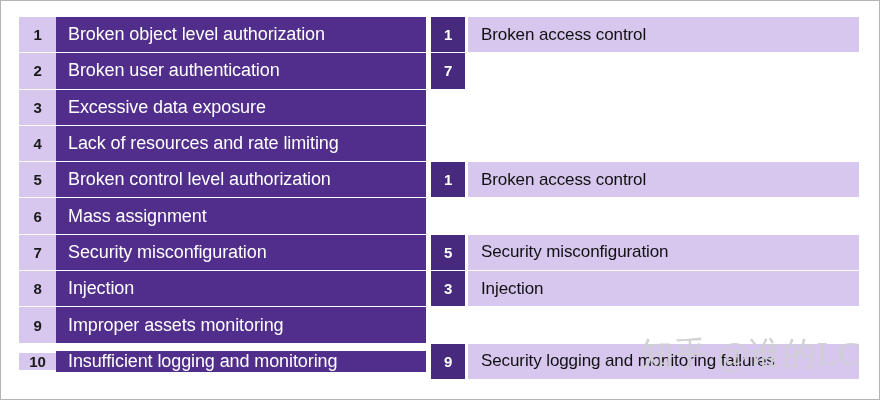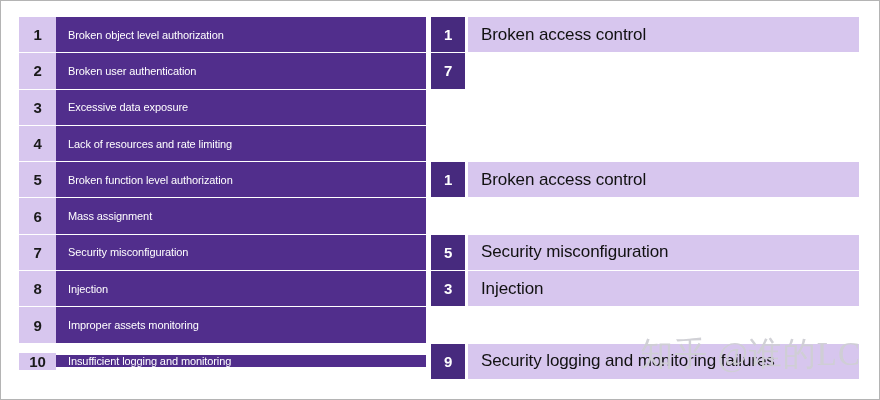--- a/index.html
+++ b/index.html
@@ -53,21 +53,21 @@
     font-weight: bold;
     display: flex;
     align-items: center;
     justify-content: center;
     letter-spacing: -0.2px;
   }
   .left-label {
     flex: 1 1 auto;
     background: #512e8c;
     color: #ffffff;
-    font-size: 11px;
+    font-size: 18px;
     display: flex;
     align-items: center;
     padding-left: 12px;
     box-sizing: border-box;
     letter-spacing: -0.1px;
     white-space: nowrap;
   }
 
   
   .right-table {
@@ -156,21 +156,21 @@
       <div class="left-label">Excessive data exposure</div>
     </div>
 
     <div class="left-row">
       <div class="left-num">4</div>
       <div class="left-label">Lack of resources and rate limiting</div>
     </div>
 
     <div class="left-row">
       <div class="left-num">5</div>
-      <div class="left-label">Broken function level authorization</div>
+      <div class="left-label">Broken control level authorization</div>
     </div>
 
     <div class="left-row">
       <div class="left-num">6</div>
       <div class="left-label">Mass assignment</div>
     </div>
 
     <div class="left-row">
       <div class="left-num">7</div>
       <div class="left-label">Security misconfiguration</div>

